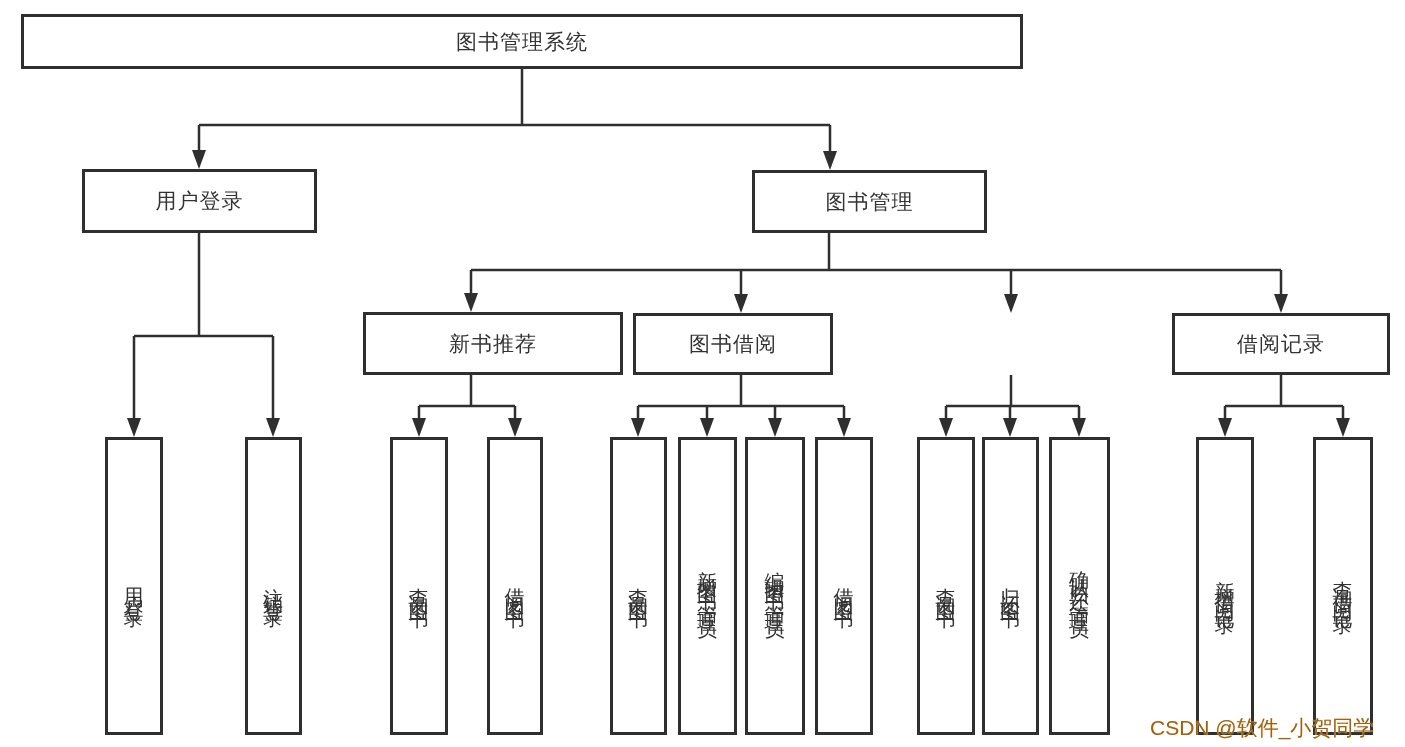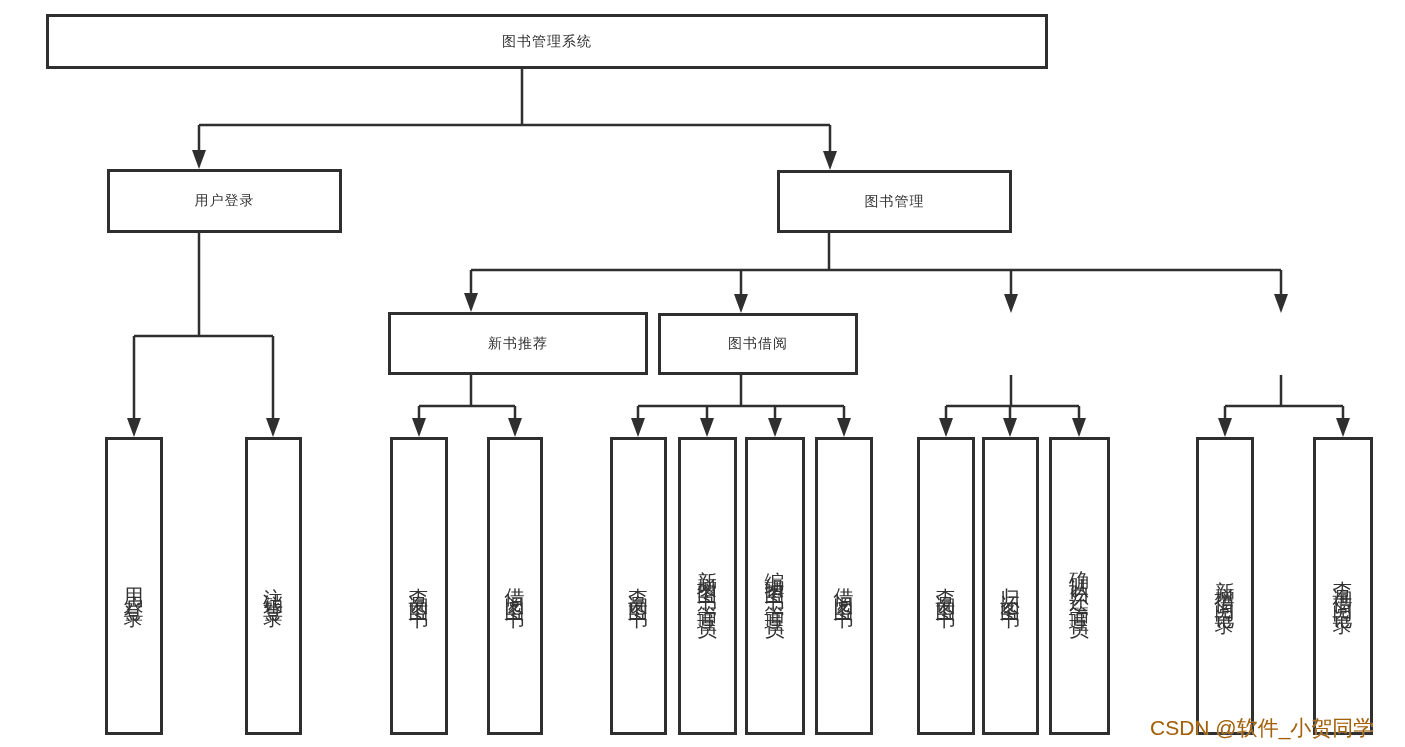--- a/index.html
+++ b/index.html
@@ -13,21 +13,21 @@
   .canvas{position:absolute;left:0;top:0;width:1405px;height:747px;}
   svg.wires{position:absolute;left:0;top:0;width:1405px;height:747px;}
   .node{
     position:absolute;
     box-sizing:border-box;
     border:3px solid #2f2f2f;
     background:#ffffff;
     display:flex;align-items:center;justify-content:center;
     color:#333333;
   }
-  .h-node{font-size:14px;letter-spacing:1px;margin-left:25px;}
+  .h-node{font-size:21px;letter-spacing:1px;}
   .v-node{
     font-size:20px;
     line-height:1;
   }
   .v-node span{
     writing-mode:vertical-rl;
     text-orientation:mixed;
     letter-spacing:7px;
     white-space:nowrap;
   }
@@ -97,20 +97,23 @@
   <div class="node h-node" style="left:752px;top:170px;width:235px;height:63px;">
     <span>图书管理</span>
   </div>
 
   <div class="node h-node" style="left:363px;top:312px;width:260px;height:63px;">
     <span>新书推荐</span>
   </div>
   <div class="node h-node" style="left:633px;top:313px;width:200px;height:62px;">
     <span>图书借阅</span>
   </div>
+  <div class="node h-node" style="left:1172px;top:313px;width:218px;height:62px;">
+    <span>借阅记录</span>
+  </div>
 
   <div class="node v-node" style="left:105px;top:437px;width:58px;height:298px;">
     <span>用户登录</span>
   </div>
   <div class="node v-node" style="left:245px;top:437px;width:57px;height:298px;">
     <span>注销登录</span>
   </div>
 
   <div class="node v-node" style="left:390px;top:437px;width:58px;height:298px;">
     <span>查询图书</span>

